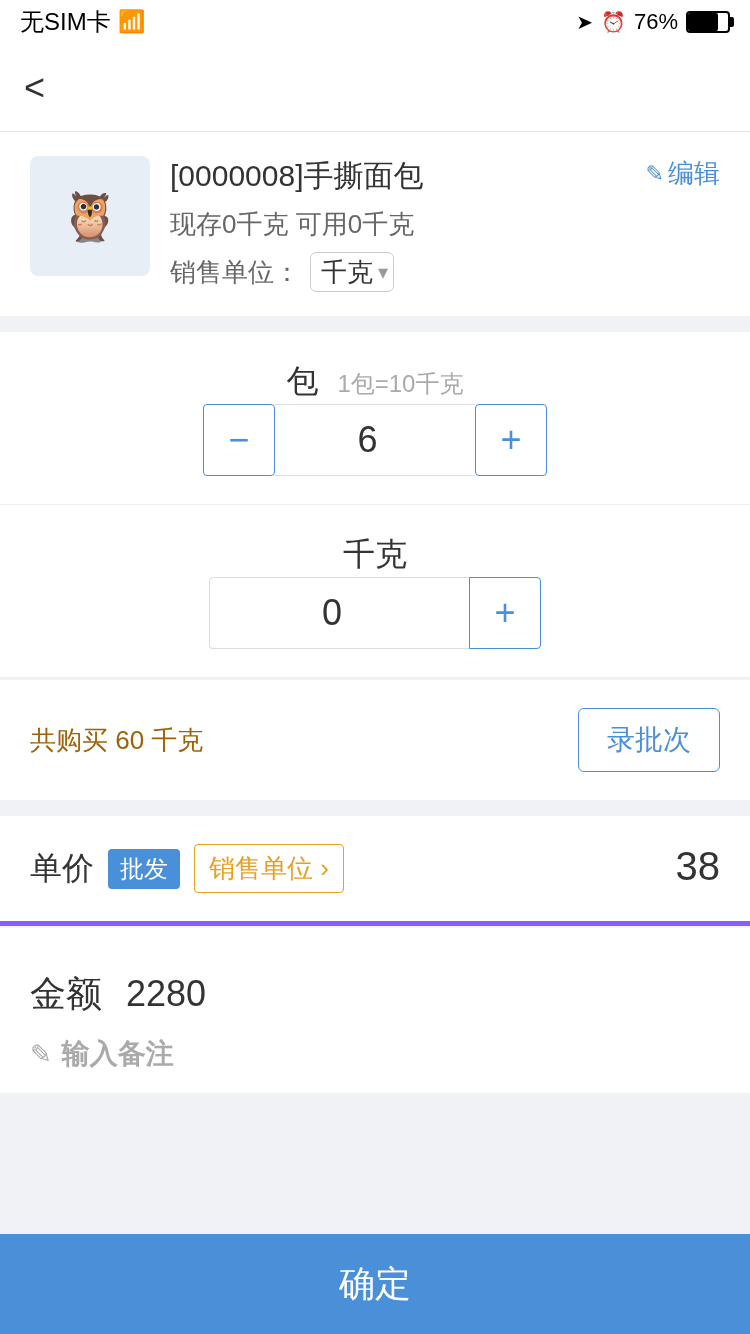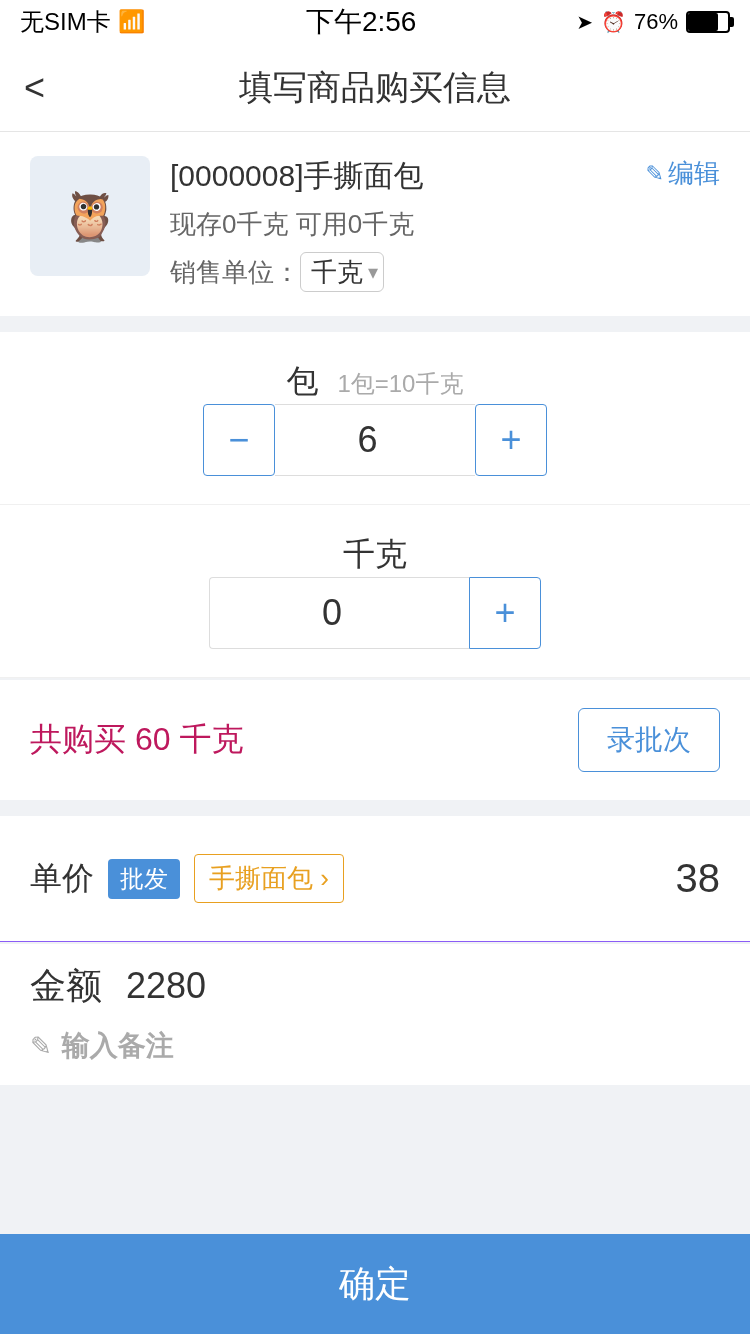--- a/index.html
+++ b/index.html
@@ -94,21 +94,21 @@
       justify-content: center;
       flex-shrink: 0;
     }
     .owl-icon {
       font-size: 48px;
       color: #9ab;
     }
     .product-info { flex: 1; }
     .product-name { font-size: 30px; font-weight: 500; color: #333; margin-bottom: 10px; }
     .product-stock { font-size: 26px; color: #666; margin-bottom: 10px; }
-    .product-unit { font-size: 26px; color: #666; display: flex; align-items: center; gap: 0; }
+    .product-unit { font-size: 26px; color: #666; display: flex; align-items: center; gap: 10px; }
     .unit-select {
       border: 1px solid #ccc;
       border-radius: 6px;
       padding: 4px 20px 4px 10px;
       font-size: 26px;
       color: #333;
       background: #fff;
       appearance: none;
       position: relative;
     }
@@ -208,40 +208,40 @@
 
     
     .total-section {
       background: #fff;
       padding: 28px 30px;
       display: flex;
       align-items: center;
       justify-content: space-between;
       margin-bottom: 16px;
     }
-    .total-text { font-size: 32px; color: #be185d; }
+    .total-text { font-size: 26px; color: #a16207; }
     .batch-btn {
       border: 1px solid #4a90d9;
       color: #4a90d9;
       background: #fff;
       border-radius: 6px;
       padding: 12px 28px;
       font-size: 28px;
       cursor: pointer;
     }
 
     
     .price-section {
       background: #fff;
-      padding: 38px 30px;
-      display: flex;
-      align-items: center;
+      padding: 28px 30px;
+      display: flex;
+      align-items: flex-start;
       justify-content: space-between;
       margin-bottom: 2px;
-      border-bottom: 1px solid #8b5cf6;
+      border-bottom: 5px solid #8b5cf6;
     }
     .price-left { display: flex; align-items: center; gap: 14px; }
     .price-label { font-size: 32px; color: #333; }
     .price-tag {
       background: #4a90d9;
       color: #fff;
       border-radius: 4px;
       padding: 4px 12px;
       font-size: 24px;
     }
@@ -255,21 +255,21 @@
       display: flex;
       align-items: center;
       gap: 4px;
       cursor: pointer;
     }
     .price-value { font-size: 40px; color: #333; font-weight: 500; }
 
     
     .amount-section {
       background: #fff;
-      padding: 18px 30px 20px;
+      padding: 42px 30px 20px;
       margin-bottom: 16px;
     }
     .amount-row { font-size: 36px; color: #333; margin-bottom: 16px; }
     .amount-note {
       display: flex;
       align-items: center;
       gap: 10px;
       color: #aaa;
       font-size: 28px;
     }
@@ -302,34 +302,32 @@
     .wifi-icon { font-size: 22px; }
   </style>
 </head>
 <body>
 
 <div class="status-bar">
   <div class="status-left">
     <span>无SIM卡</span>
     <span class="wifi-icon">📶</span>
   </div>
-  <div class="status-center">下午2:56</div>
   <div class="status-right">
     <span style="font-size:20px;">➤</span>
     <span style="font-size:20px;">⏰</span>
     <span>76%</span>
     <span class="battery-icon">
       <div class="battery-fill"></div>
     </span>
   </div>
 </div>
 
 <div class="nav-bar">
   <div class="nav-back">&lt;</div>
-  <div class="nav-title">填写商品购买信息</div>
 </div>
 
 <div class="product-section">
   <div class="product-image">
     <span class="owl-icon">🦉</span>
   </div>
   <div class="product-info">
     <div class="product-header">
       <div class="product-name">[0000008]手撕面包</div>
       <div class="edit-btn">
@@ -375,21 +373,21 @@
 
 <div class="total-section">
   <div class="total-text">共购买 60 千克</div>
   <button class="batch-btn">录批次</button>
 </div>
 
 <div class="price-section">
   <div class="price-left">
     <span class="price-label">单价</span>
     <span class="price-tag">批发</span>
-    <button class="price-ref-btn">手撕面包 ›</button>
+    <button class="price-ref-btn">销售单位 ›</button>
   </div>
   <div class="price-value">38</div>
 </div>
 
 <div class="amount-section">
   <div class="amount-row">
     <span>金额</span>
     <span style="margin-left:14px;">2280</span>
   </div>
   <div class="amount-note">

